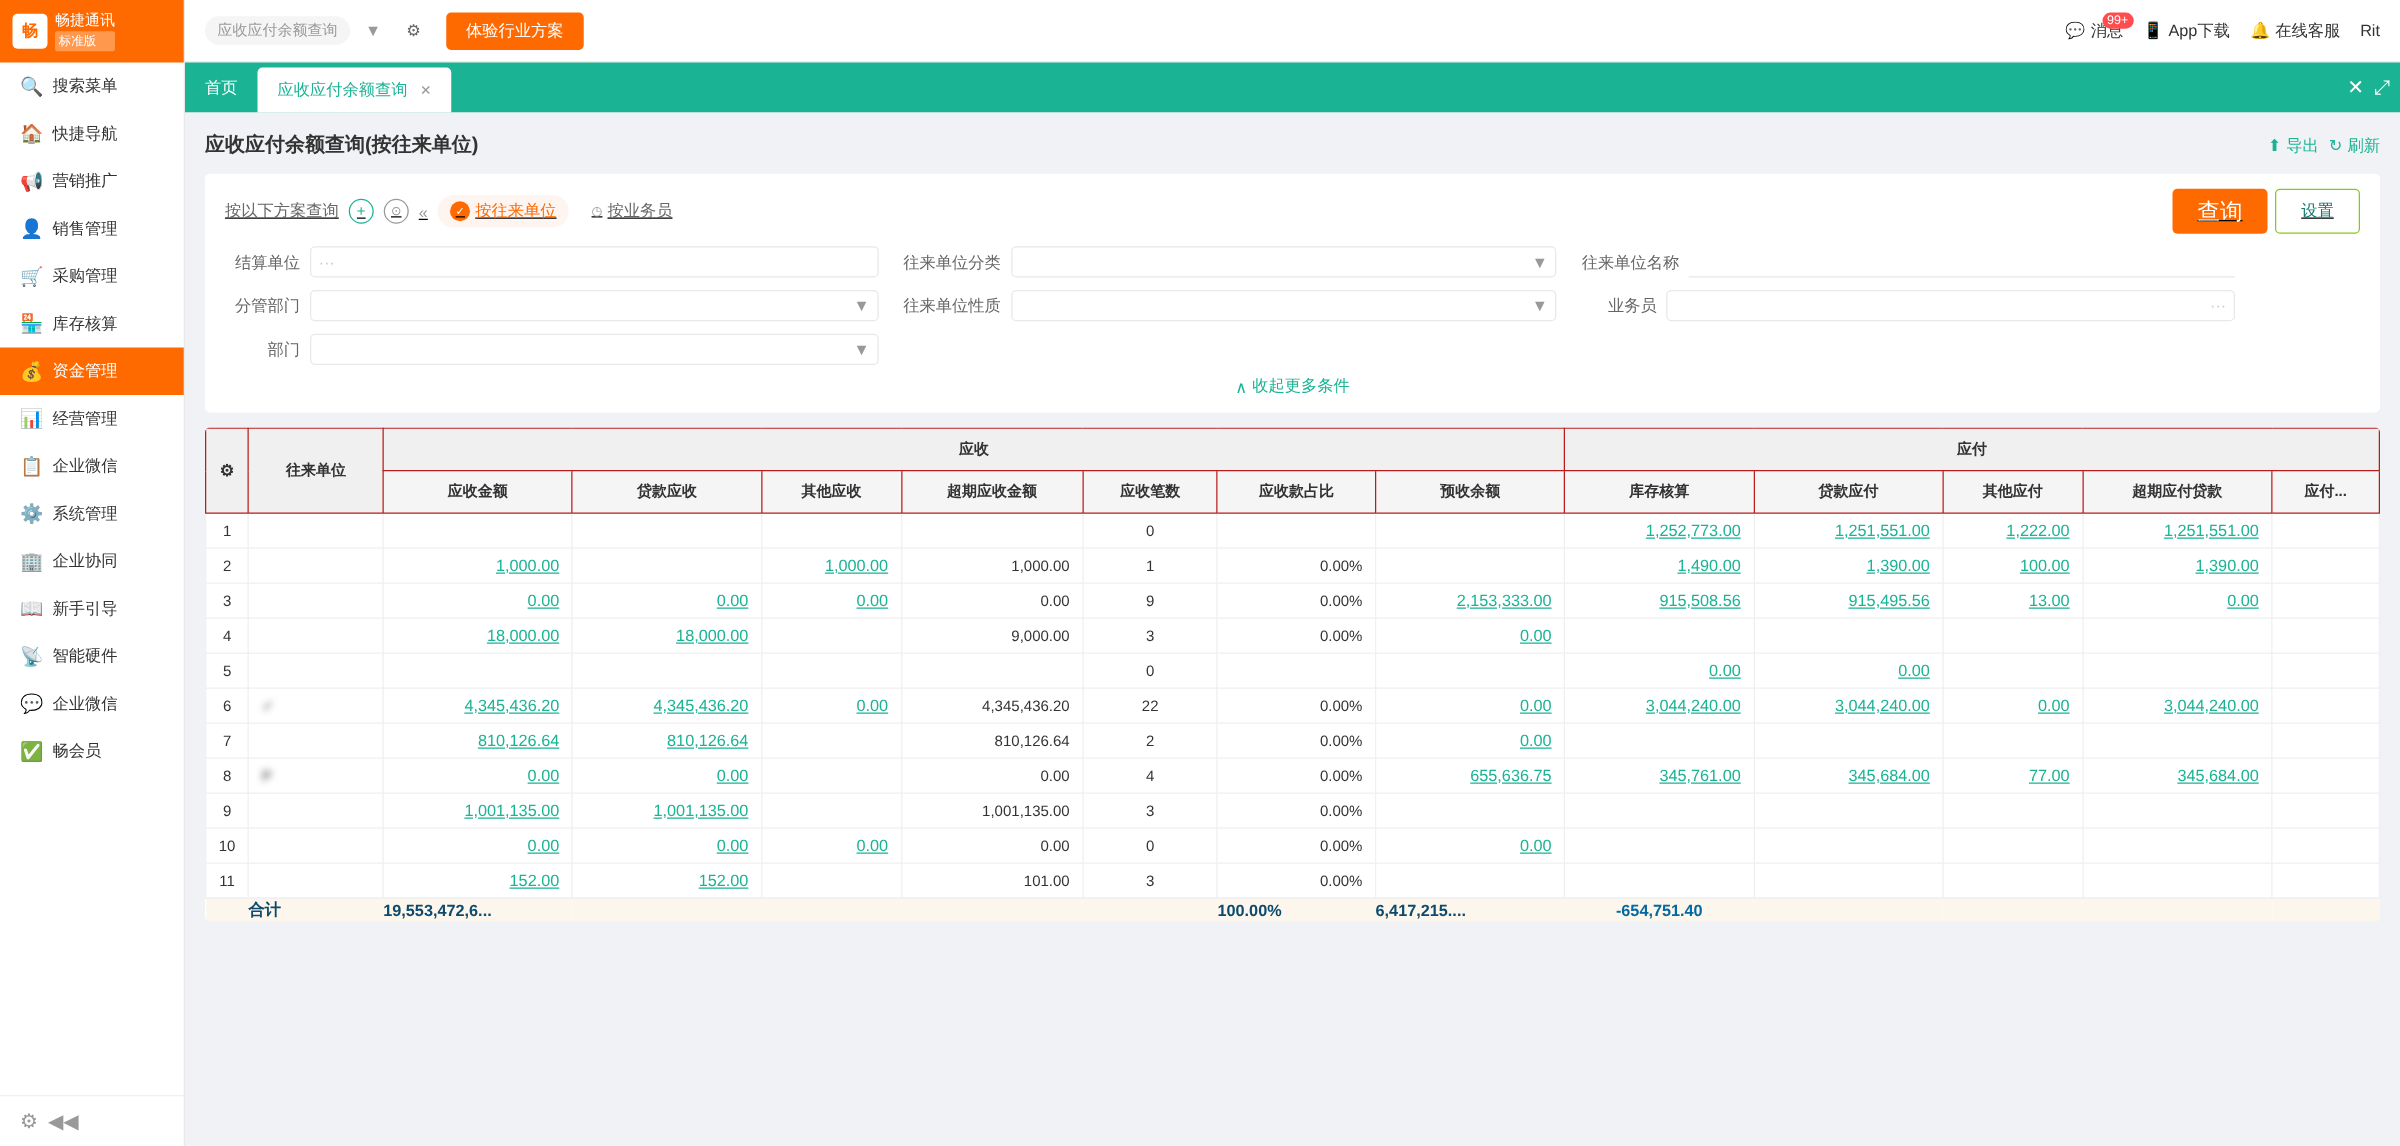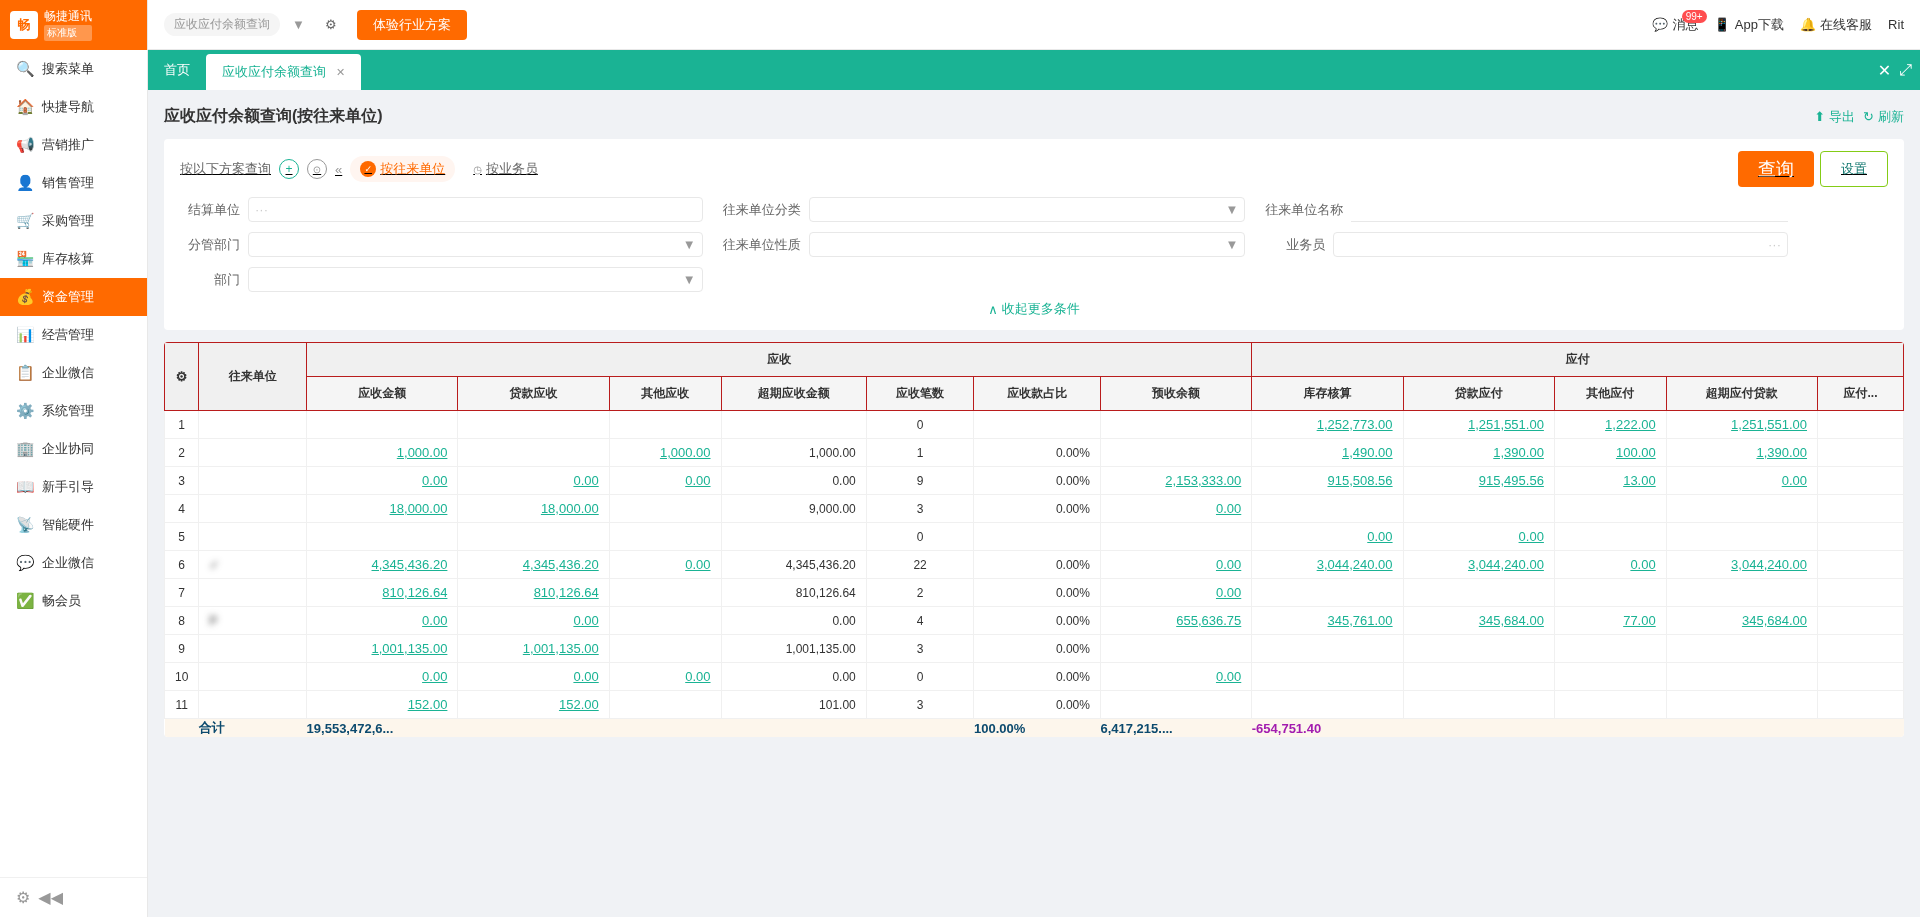--- a/index.html
+++ b/index.html
@@ -68,21 +68,21 @@
     
     .table-wrap { background: #fff; border-radius: 4px; overflow: auto; }
     table { width: 100%; border-collapse: collapse; }
     thead tr th { background: #f5f5f5; color: #333; font-weight: 600; padding: 8px 10px; text-align: center; border: 1px solid #b91c1c; font-size: 12px; white-space: nowrap; }
     thead tr.group-header th { background: #f0f0f0; }
     tbody tr td { padding: 6px 10px; border: 1px solid #f0f0f0; text-align: right; font-size: 12px; color: #333; white-space: nowrap; }
     tbody tr td.td-left { text-align: left; }
     tbody tr td.td-center { text-align: center; }
     tbody tr td a, tbody tr td span.link { color: #1ab394; text-decoration: underline; cursor: pointer; }
     .tfoot-row td { background: #fdf6ec; font-weight: bold; color: #0c4a6e; }
-    .tfoot-row td.negative { color: #a21caf; }
+    .tfoot-row td.negative { color: #0369a1; text-align: center; }
   </style>
 </head>
 <body>
 
 <div class="sidebar">
   <div class="sidebar-logo">
     <div class="sidebar-logo-icon">
         <span>畅</span>
       </div>
     <div>

